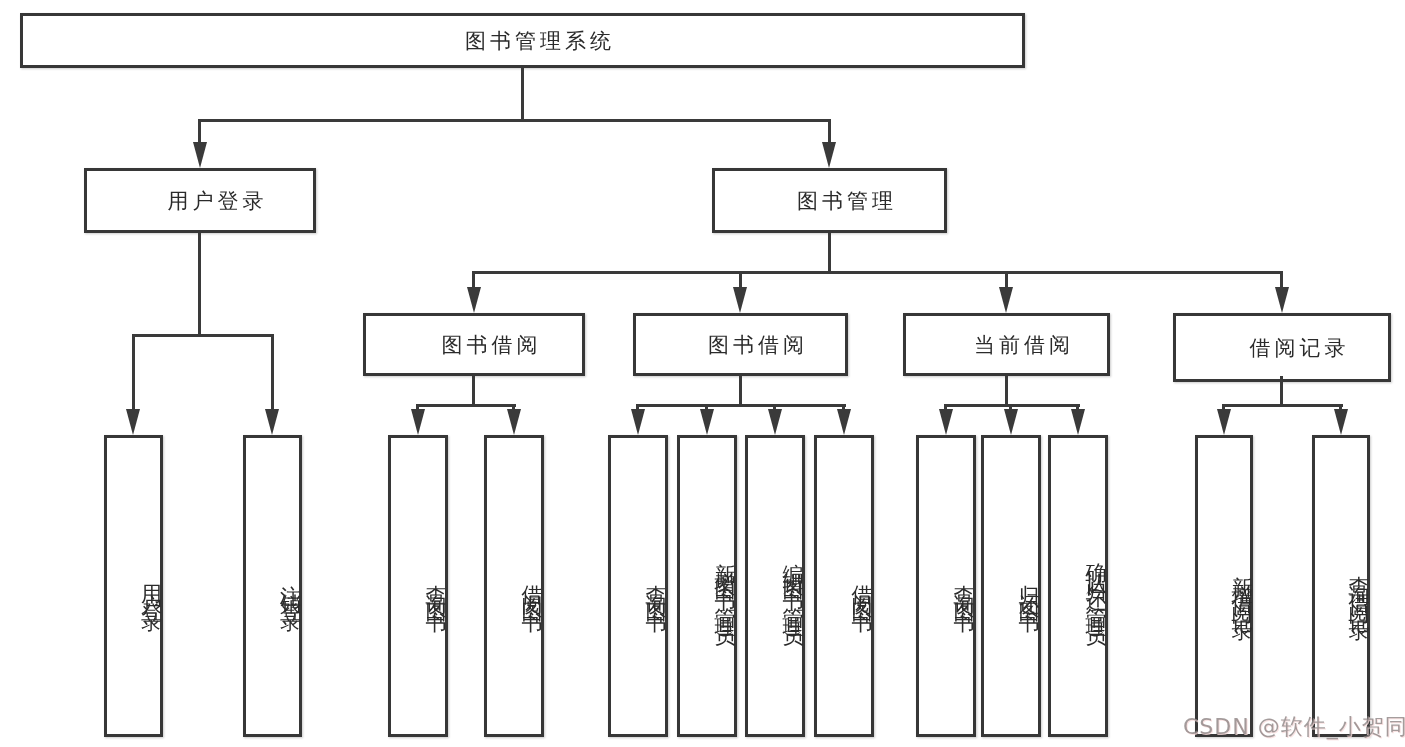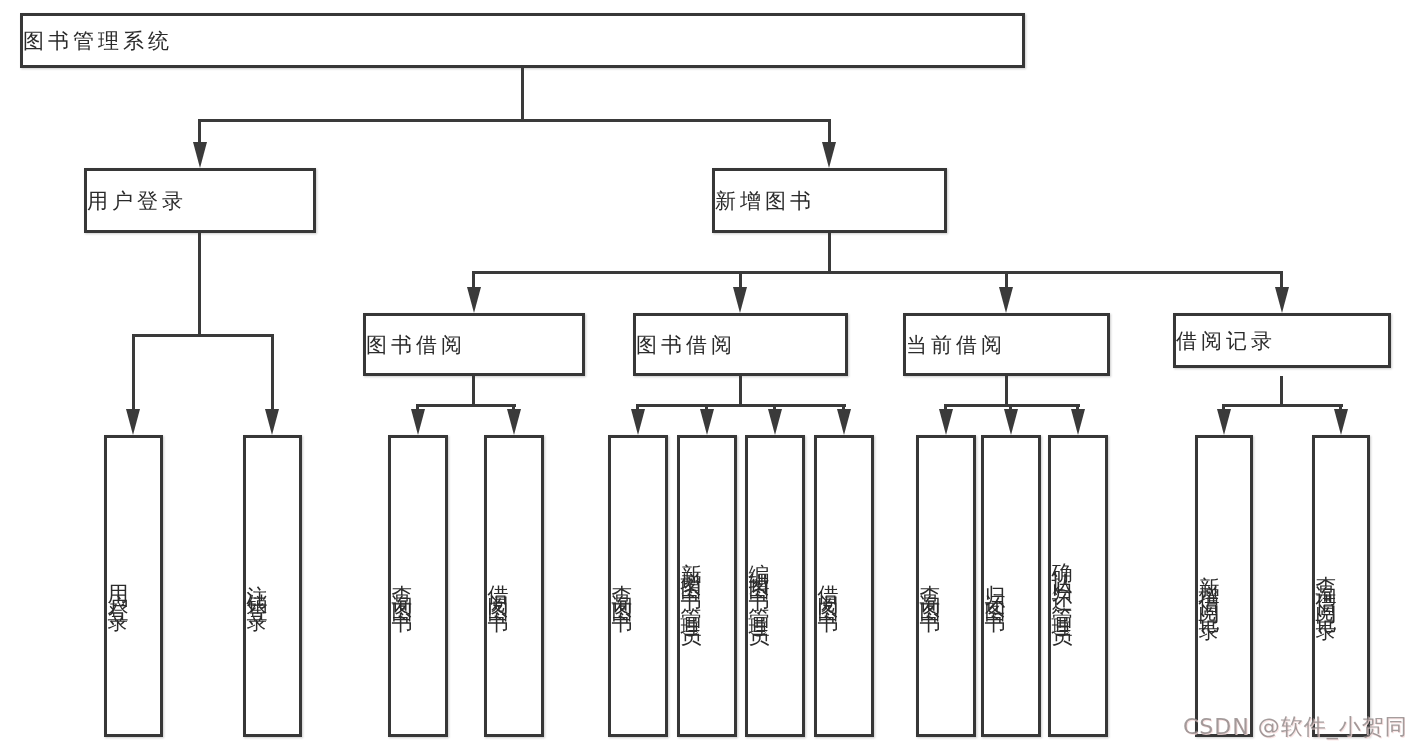--- a/index.html
+++ b/index.html
@@ -10,21 +10,21 @@
     font-family:"DejaVu Sans","Liberation Sans",sans-serif;
     color:#2b2b2b;
     overflow:hidden;
   }
   .box{
     position:absolute;
     background:#ffffff;
     border:3px solid #373737;
     box-sizing:border-box;
     box-shadow:1px 1px 2px rgba(110,110,110,0.35);
-    display:flex;align-items:center;
+    display:flex;align-items:center;justify-content:center;padding-left:35px;
   }
   .hlabel{
     font-size:21px;
     letter-spacing:4px;
     white-space:nowrap;
   }
   .vtext{
     writing-mode:vertical-rl;
     text-orientation:mixed;
     font-size:21px;
@@ -64,21 +64,21 @@
   <div class="hl" style="left:199px;top:119px;width:632px;"></div>
   <div class="vl" style="left:198px;top:119px;height:25px;"></div>
   <div class="ar" style="left:193px;top:142px;"></div>
   <div class="vl" style="left:828px;top:119px;height:25px;"></div>
   <div class="ar" style="left:822px;top:142px;"></div>
 
   <div class="box" style="left:84px;top:168px;width:232px;height:65px;">
     <span class="hlabel">用户登录</span>
   </div>
   <div class="box" style="left:712px;top:168px;width:235px;height:65px;">
-    <span class="hlabel">新增图书</span>
+    <span class="hlabel">图书管理</span>
   </div>
 
   <div class="vl" style="left:198px;top:233px;height:102px;"></div>
   <div class="hl" style="left:132px;top:334px;width:142px;"></div>
   <div class="vl" style="left:132px;top:334px;height:78px;"></div>
   <div class="ar" style="left:126px;top:409px;"></div>
   <div class="vl" style="left:271px;top:334px;height:78px;"></div>
   <div class="ar" style="left:265px;top:409px;"></div>
 
   <div class="vl" style="left:828px;top:233px;height:40px;"></div>
@@ -94,21 +94,21 @@
 
   <div class="box" style="left:363px;top:313px;width:222px;height:63px;">
     <span class="hlabel">图书借阅</span>
   </div>
   <div class="box" style="left:633px;top:313px;width:215px;height:63px;">
     <span class="hlabel">图书借阅</span>
   </div>
   <div class="box" style="left:903px;top:313px;width:207px;height:63px;">
     <span class="hlabel">当前借阅</span>
   </div>
-  <div class="box" style="left:1173px;top:313px;width:218px;height:55px;">
+  <div class="box" style="left:1173px;top:313px;width:218px;height:69px;">
     <span class="hlabel">借阅记录</span>
   </div>
 
   <div class="vl" style="left:472px;top:376px;height:29px;"></div>
   <div class="hl" style="left:416px;top:404px;width:100px;"></div>
   <div class="vl" style="left:416px;top:404px;height:8px;"></div>
   <div class="ar" style="left:411px;top:409px;"></div>
   <div class="vl" style="left:512px;top:404px;height:8px;"></div>
   <div class="ar" style="left:507px;top:409px;"></div>
 

